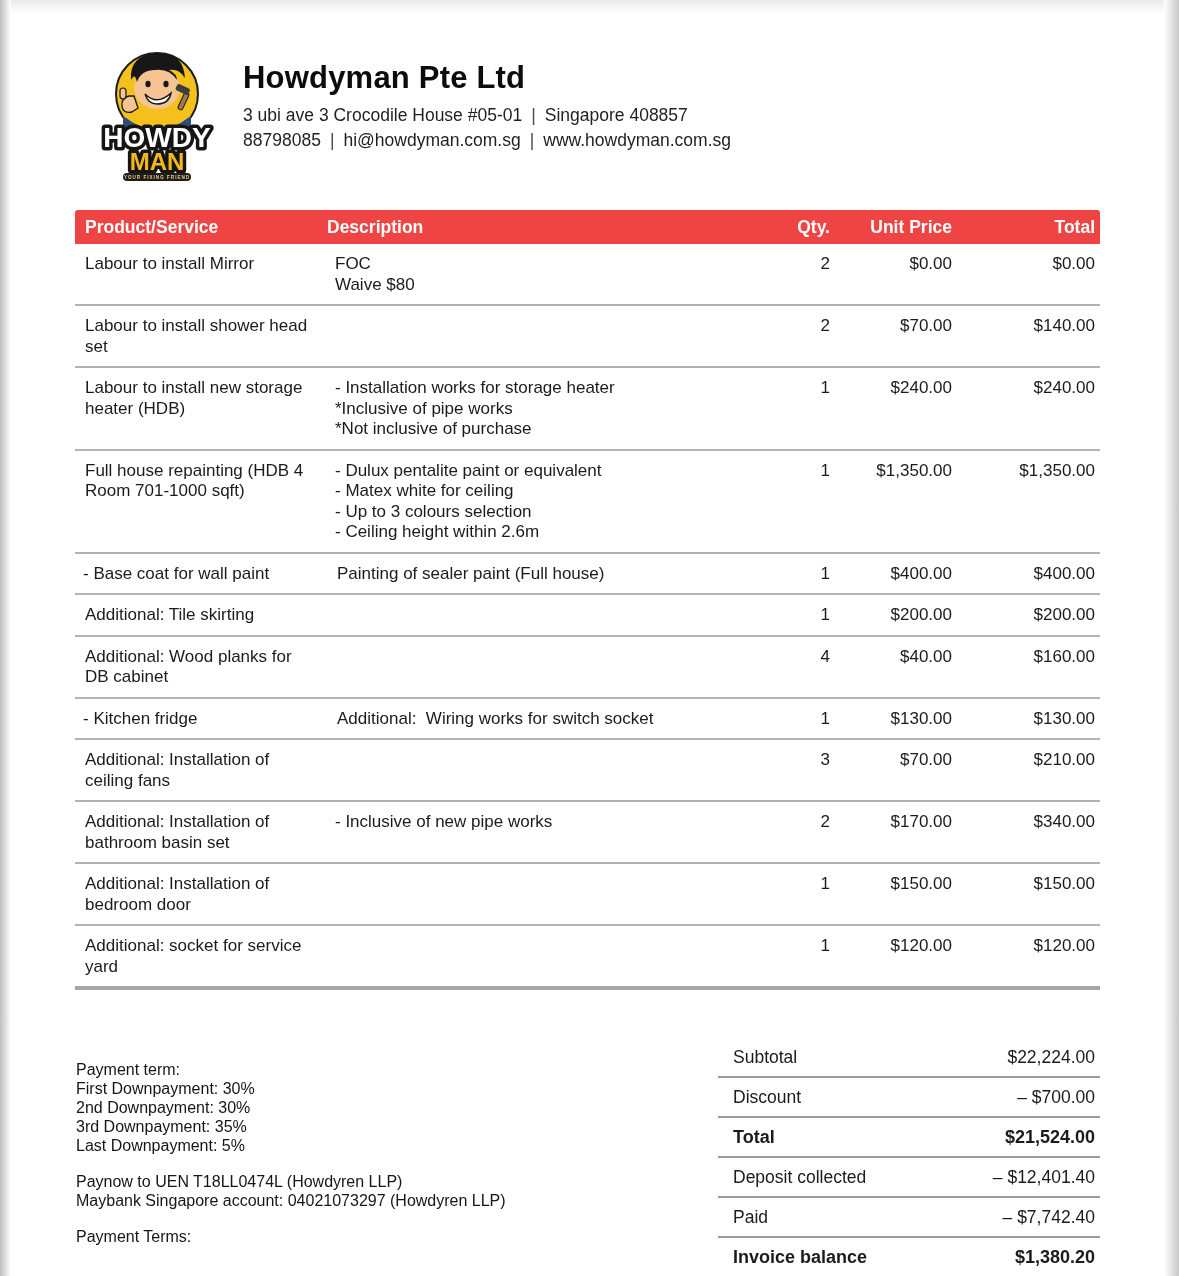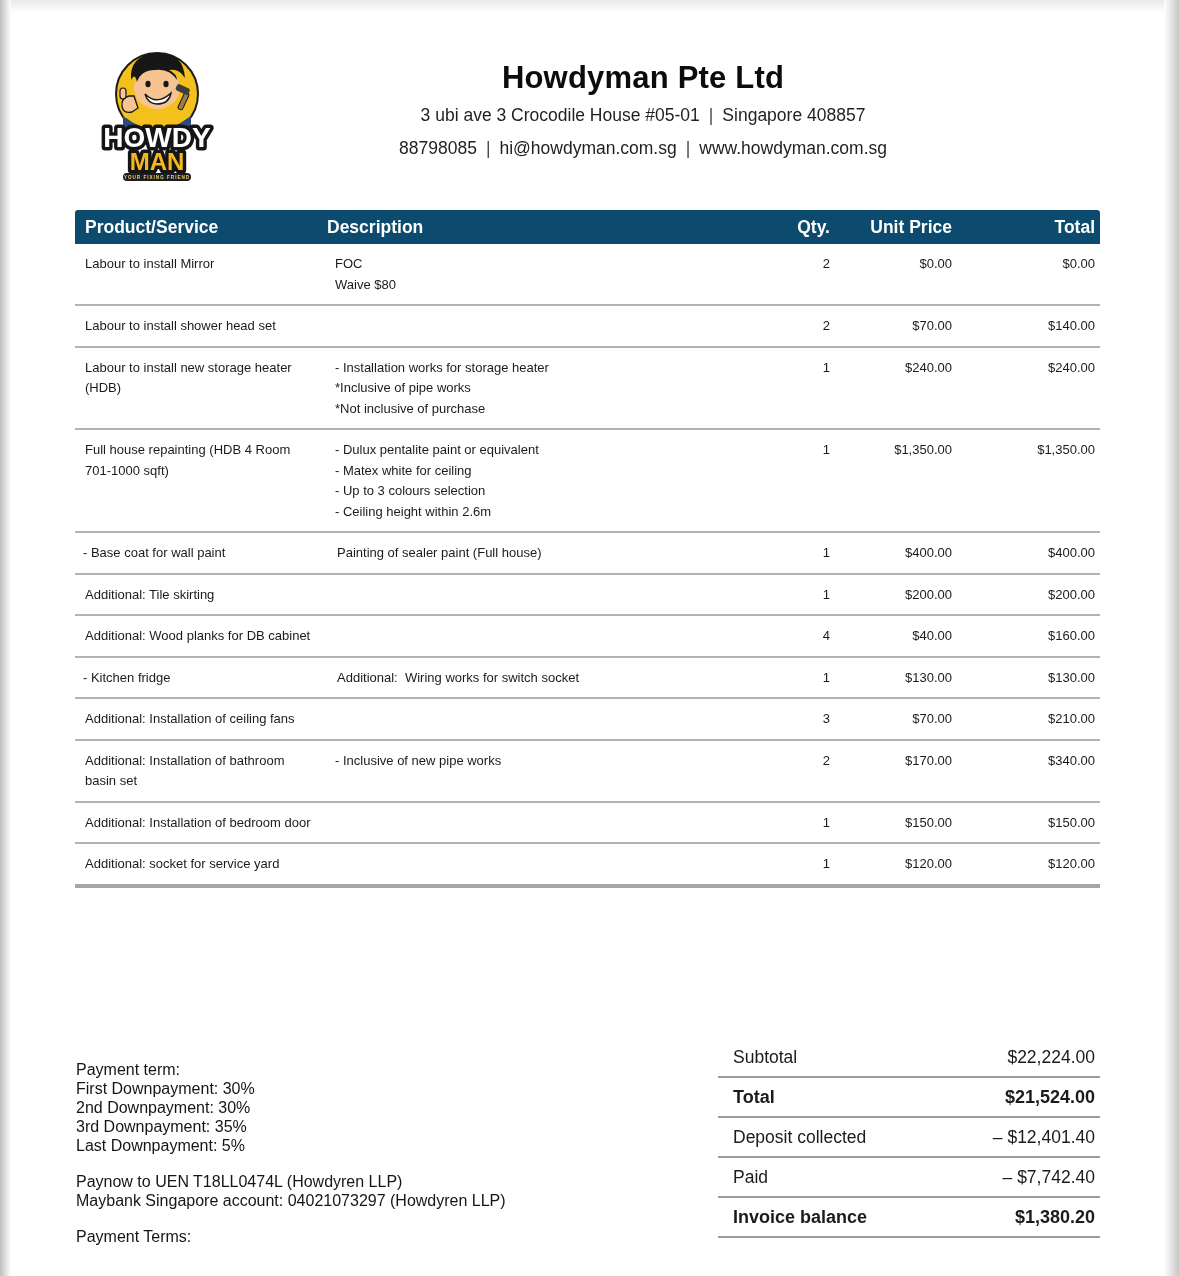--- a/index.html
+++ b/index.html
@@ -16,39 +16,39 @@
   
   .edge-left   { position: absolute; left: 0; top: 0; bottom: 0; width: 11px;
                  background: linear-gradient(to right, #bfbfbf, #ffffff); }
   .edge-right  { position: absolute; right: 0; top: 0; bottom: 0; width: 15px;
                  background: linear-gradient(to left, #c7c7c7, #ffffff); }
   .edge-top    { position: absolute; left: 0; right: 0; top: 0; height: 13px;
                  background: linear-gradient(to bottom, #e9e9e9, #ffffff); }
 
   
   .logo { position: absolute; left: 93px; top: 44px; width: 128px; height: 138px; }
-  .company { position: absolute; left: 243px; top: 60px; width: 800px; text-align: center; }
+  .company { position: absolute; left: 243px; top: 60px; width: 800px; }
   .company-name { font-size: 31px; font-weight: bold; color: #0c0c0c; letter-spacing: .2px; }
   .company-line { font-size: 17.5px; color: #1f1f1f; margin-top: 9px; }
-  .company-line:last-child { margin-top: 12px; }
+  .company-line:last-child { margin-top: 4px; }
   .sep { color: #4a4a4a; padding: 0 9px; }
 
   
   .items { position: absolute; left: 75px; top: 210px; width: 1025px;
            border-bottom: 4px solid #a6a6a6; }
   .thead {
     display: grid; grid-template-columns: 252px 418px 88px 122px 145px;
-    background: #0c4a6e; color: #ffffff; font-weight: bold; font-size: 17.5px;
+    background: #ef4444; color: #ffffff; font-weight: bold; font-size: 17.5px;
     height: 34px; align-items: center; border-radius: 3px 3px 0 0;
   }
   .trow {
     display: grid; grid-template-columns: 252px 418px 88px 122px 145px;
     border-bottom: 2px solid #b3b3b3;
     padding: 10px 0 9px 0;
-    font-size: 13px; line-height: 20.5px;
+    font-size: 17px; line-height: 20.5px;
   }
   .trow:last-child { border-bottom: none; }
   .cell.product { padding-left: 10px; padding-right: 14px; white-space: pre-wrap; }
   .cell.desc    { padding-left: 8px;  padding-right: 10px; white-space: pre-line; }
   .cell.qty, .cell.unit, .cell.total { text-align: right; }
   .cell.qty   { padding-right: 3px; }
   .cell.unit  { padding-right: 3px; }
   .cell.total { padding-right: 5px; }
   .thead .h-product { padding-left: 10px; }
   .thead .h-qty, .thead .h-unit, .thead .h-total { text-align: right; }
@@ -250,20 +250,24 @@
     </div>
   </div>
   <div class="truncated">Payment by (Paylah, paynow transfers or bank transfer) to be made within the agreed schedule</div>
 
   <div class="summary" id="summary-host">
   <div class="srow">
     <span class="slabel">Subtotal</span>
     <span class="svalue">$22,224.00</span>
   </div>
 
+  <div class="srow">
+    <span class="slabel">Discount</span>
+    <span class="svalue">– $700.00</span>
+  </div>
 
   <div class="srow bold">
     <span class="slabel">Total</span>
     <span class="svalue">$21,524.00</span>
   </div>
 
   <div class="srow">
     <span class="slabel">Deposit collected</span>
     <span class="svalue">– $12,401.40</span>
   </div>

